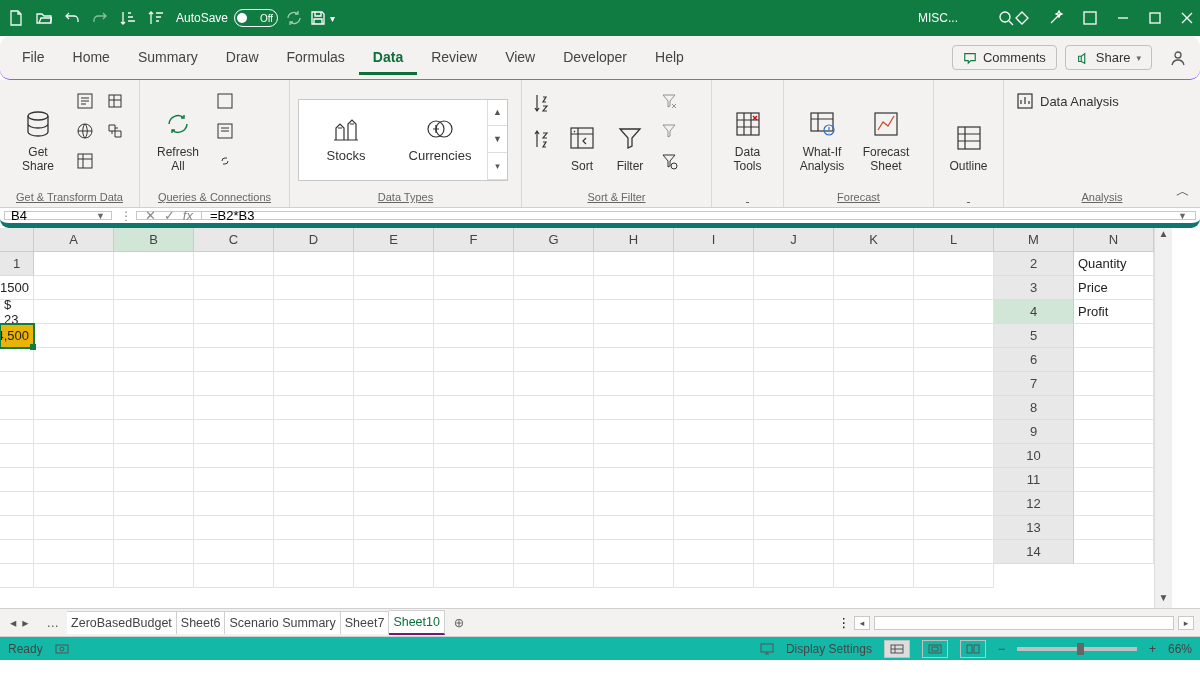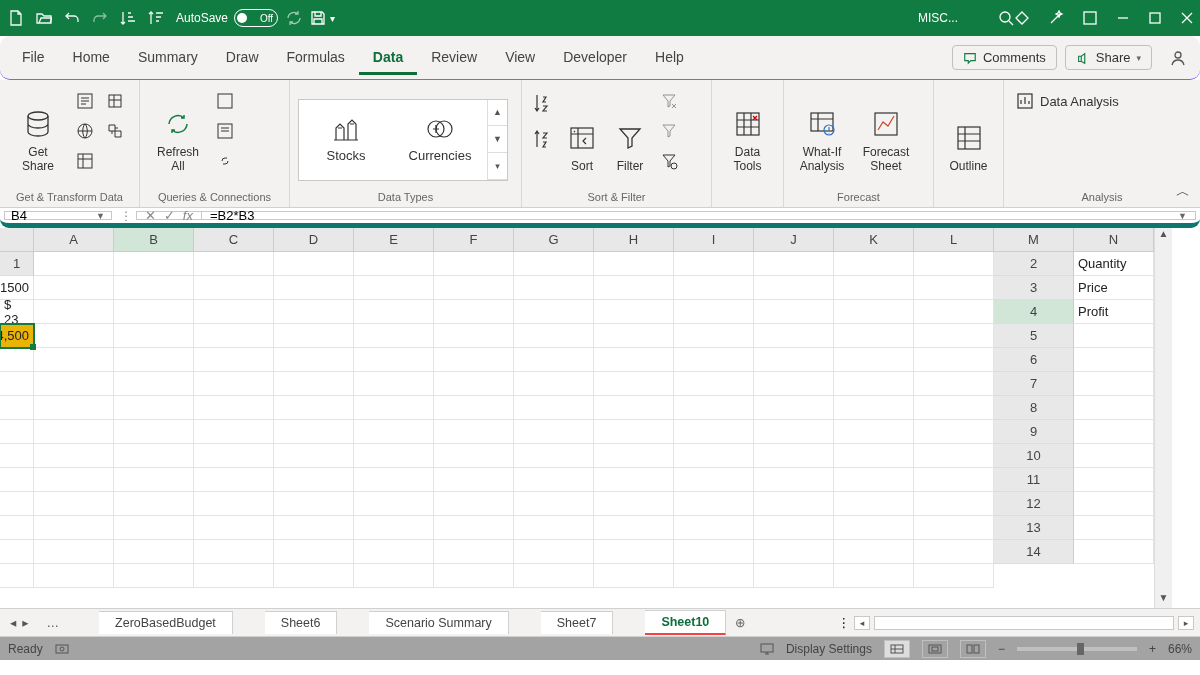--- a/index.html
+++ b/index.html
@@ -22,21 +22,21 @@
 .tabstrip .tab { padding: 8px 14px 10px; font-size: 14px; color: #444; cursor: pointer; }
 .tabstrip .tab.active { color: #0e6e3a; font-weight: 600; border-bottom: 3px solid #0e6e3a; padding-bottom: 7px; }
 .tabstrip .spacer { flex: 1; }
 .tabstrip .right-btn { display: flex; align-items: center; gap: 6px; border: 1px solid #c0c0c0; border-radius: 4px; padding: 4px 10px; margin-left: 8px; font-size: 13px; color: #333; }
 .tabstrip .usericon { width: 28px; height: 28px; margin-left: 12px; display:flex; align-items:center; justify-content:center; }
 
 
 .ribbon { height: 128px; background: #f3f2f1; display: flex; border-bottom: 1px solid #d0d0d0; position: relative; }
 .ribbon .group { border-right: 1px solid #d8d8d8; padding: 4px 8px 2px; display: flex; flex-direction: column; }
 .ribbon .group .groupbody { flex: 1; display: flex; align-items: flex-start; gap: 4px; }
-.ribbon .group .grouplabel { text-align: center; font-size: 11px; color: #666; padding: 2px 0 2px; }
+.ribbon .group .grouplabel { text-align: center; font-size: 11px; color: #666; padding: 2px 0 2px; text-decoration: underline; }
 .ribbon .bigbtn { display: flex; flex-direction: column; align-items: center; justify-content: flex-end; width: 60px; height: 90px; font-size: 12px; color: #333; text-align: center; line-height: 1.15; cursor: pointer; }
 .ribbon .bigbtn .bicon { width: 36px; height: 36px; margin-bottom: 4px; display:flex; align-items:center; justify-content:center; }
 .ribbon .smallcol { display: flex; flex-direction: column; gap: 4px; justify-content: flex-start; padding-top: 4px; }
 .ribbon .smallbtn { width: 26px; height: 26px; display: flex; align-items: center; justify-content: center; cursor: pointer; }
 .ribbon .gallery { width: 210px; height: 82px; background: #fff; border: 1px solid #c8c8c8; display: flex; }
 .ribbon .gallery .gitem { flex: 1; display: flex; flex-direction: column; align-items: center; justify-content: center; font-size: 13px; color: #333; gap: 6px; }
 .ribbon .gallery .gscroll { width: 20px; border-left: 1px solid #ddd; display: flex; flex-direction: column; }
 .ribbon .gallery .gscroll div { flex: 1; display: flex; align-items: center; justify-content: center; border-bottom: 1px solid #ddd; font-size: 9px; color: #555; }
 .ribbon .collapse { position: absolute; right: 10px; bottom: 6px; font-size: 14px; color: #555; cursor: pointer; }
 
@@ -64,30 +64,30 @@
 .grid .cell.active { outline: 2px solid #107c41; outline-offset: -1px; position: relative; background:#eab308; }
 .grid .cell.active::after { content:""; position:absolute; right:-3px; bottom:-3px; width:6px; height:6px; background:#107c41; }
 .vscroll { width: 18px; background: #f0f0f0; border-left: 1px solid #ddd; display:flex; flex-direction:column; }
 .vscroll .arrow { height: 16px; text-align: center; font-size: 10px; color: #555; }
 .vscroll .track { flex: 1; }
 
 
 .sheetbar { height: 28px; background: #f3f2f1; display: flex; align-items: center; border-top: 1px solid #d0d0d0; font-size: 12.5px; }
 .sheetbar .nav { display:flex; gap: 6px; padding: 0 10px; color:#555; }
 .sheetbar .dots { padding: 0 8px; color:#555; }
-.sheetbar .stab { padding: 4px 16px; border-right: 1px solid #d0d0d0; color: #444; cursor: pointer; background:#fff; border-top:1px solid #d0d0d0;margin-left:32px;}
+.sheetbar .stab { padding: 4px 4px; border-right: 1px solid #d0d0d0; color: #444; cursor: pointer; background:#fff; border-top:1px solid #d0d0d0;}
 .sheetbar .stab:first-of-type { border-left: 1px solid #d0d0d0; }
-.sheetbar .stab.active { color: #0e6e3a; font-weight: 700; border-bottom: 2px solid #ef4444; }
+.sheetbar .stab.active { color: #0e6e3a; font-weight: 400; border-bottom: 2px solid #701a75; }
 .sheetbar .addsheet { width: 28px; display:flex; align-items:center; justify-content:center; color:#666; }
 .sheetbar .hscroll { flex:1; display:flex; align-items:center; justify-content:flex-end; gap:4px; padding: 0 6px; }
 .sheetbar .hscroll .track { flex:1; max-width: 300px; height:14px; border:1px solid #c8c8c8; background:#fff; }
 .sheetbar .hscroll .harrow { width:16px; height:14px; border:1px solid #c8c8c8; background:#fff; display:flex; align-items:center; justify-content:center; font-size:9px; color:#555; }
 
 
-.statusbar { height: 24px; background: #a3a3a3; border-top: 1px solid #d0d0d0; display: flex; align-items: center; font-size: 12px; color: #444; padding: 0 8px; gap: 12px; }
+.statusbar { height: 24px; background: #14b8a6; border-top: 1px solid #d0d0d0; display: flex; align-items: center; font-size: 12px; color: #444; padding: 0 8px; gap: 12px; }
 .statusbar .spacer { flex: 1; }
 .statusbar .viewbtn { width: 26px; height: 18px; border: 1px solid #c0c0c0; display:flex; align-items:center; justify-content:center; }
 .statusbar .viewbtn.active { background: #ddd; }
 .statusbar .zoomslider { width: 120px; height: 4px; background: #c0c0c0; position: relative; }
 .statusbar .zoomslider .thumb { position:absolute; left:50%; top:-4px; width:7px; height:12px; background:#666; }
 
 svg { display:block; }
 </style>
 </head>
 <body>

